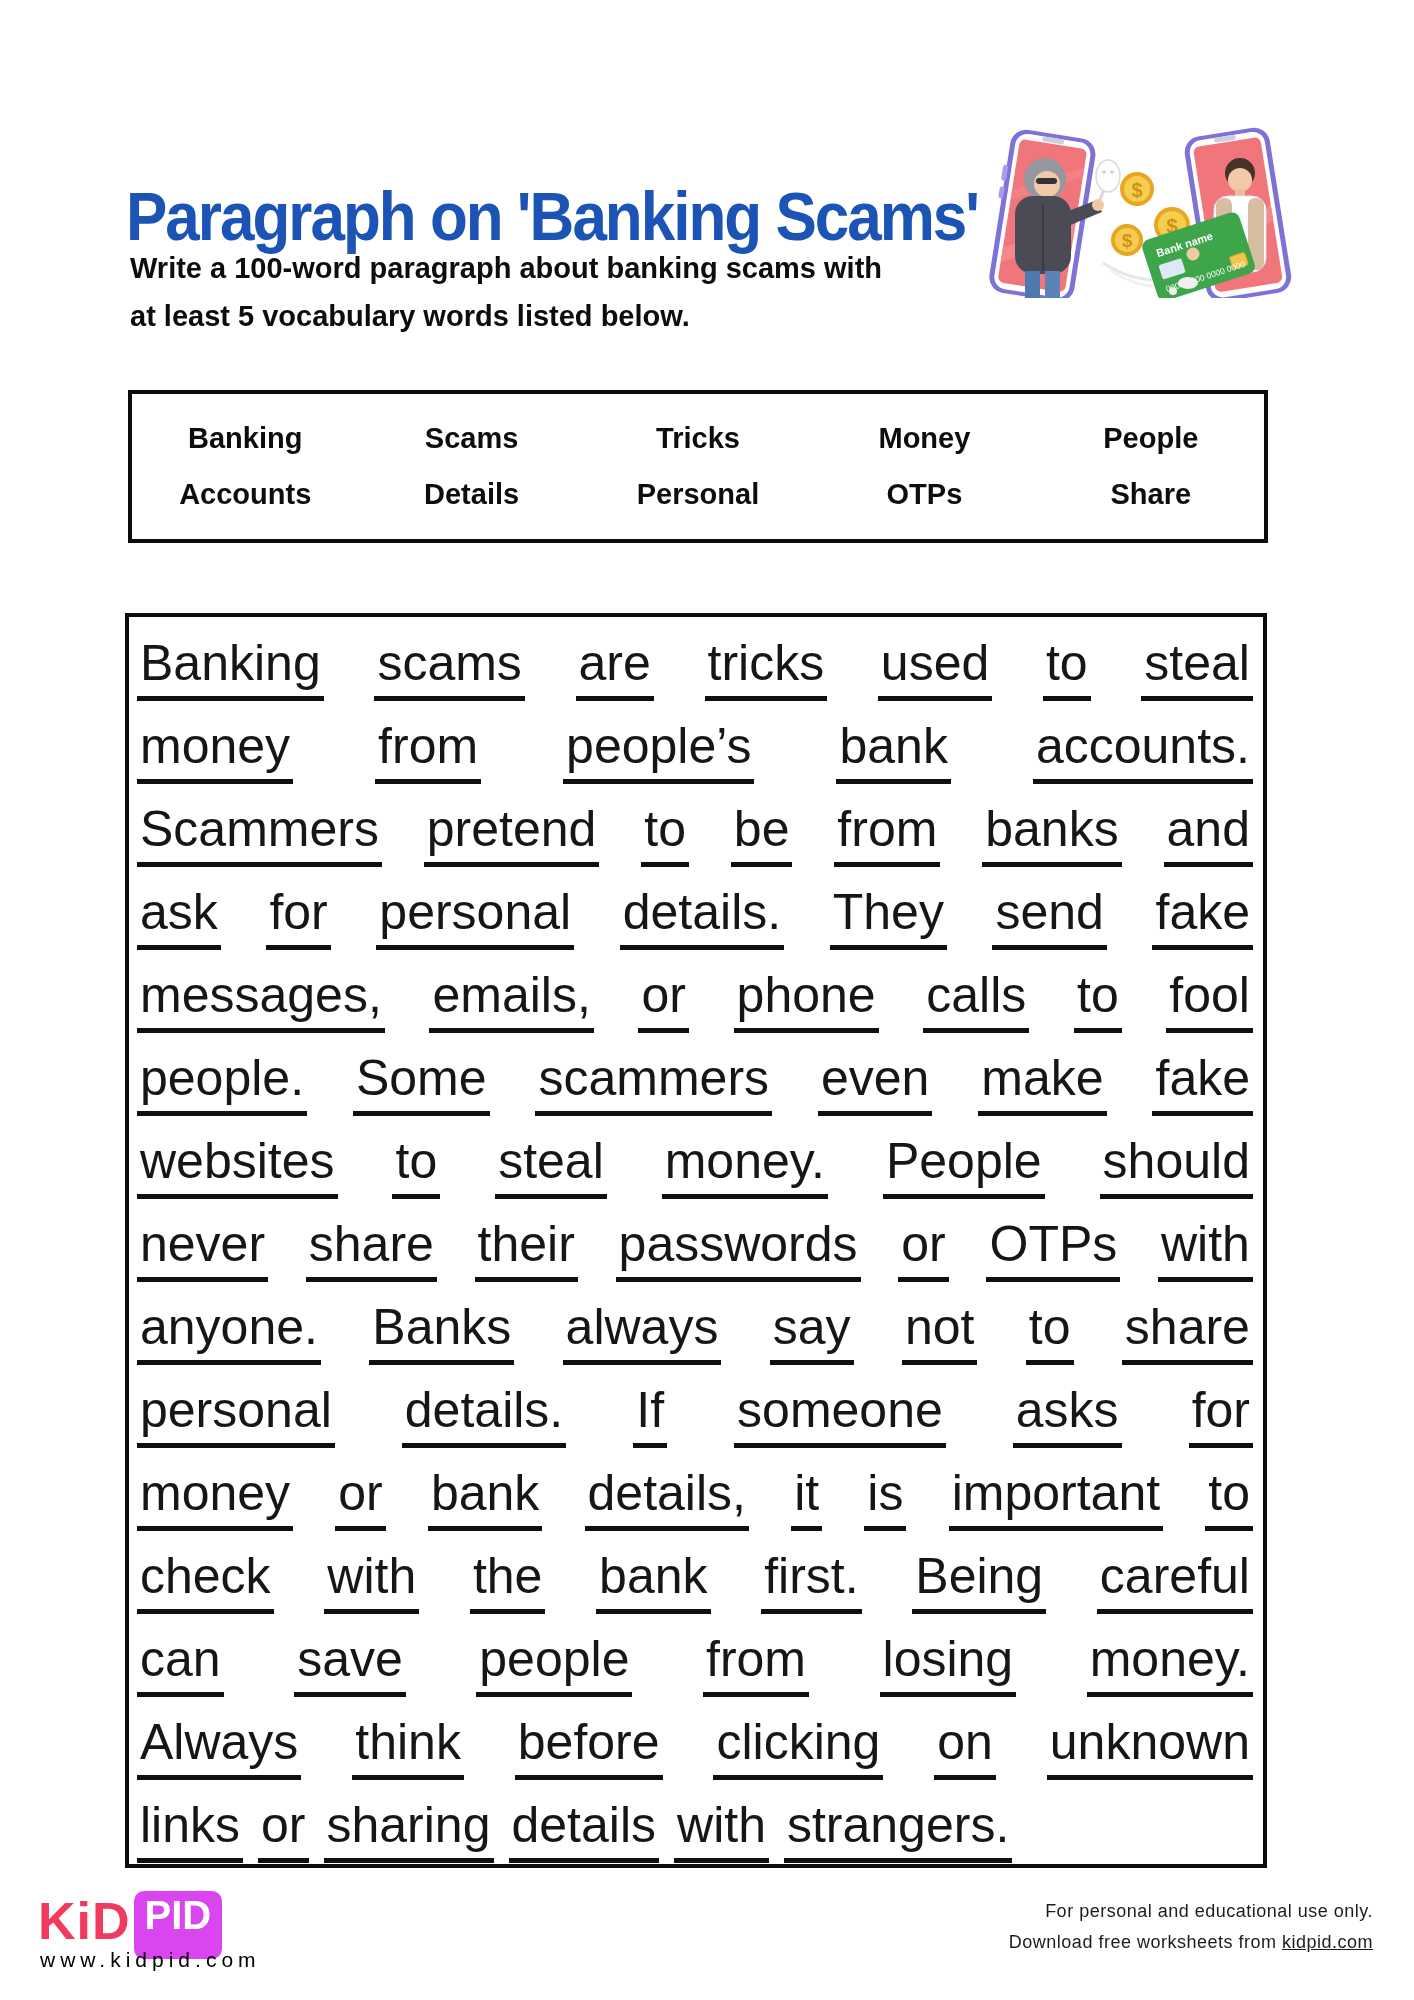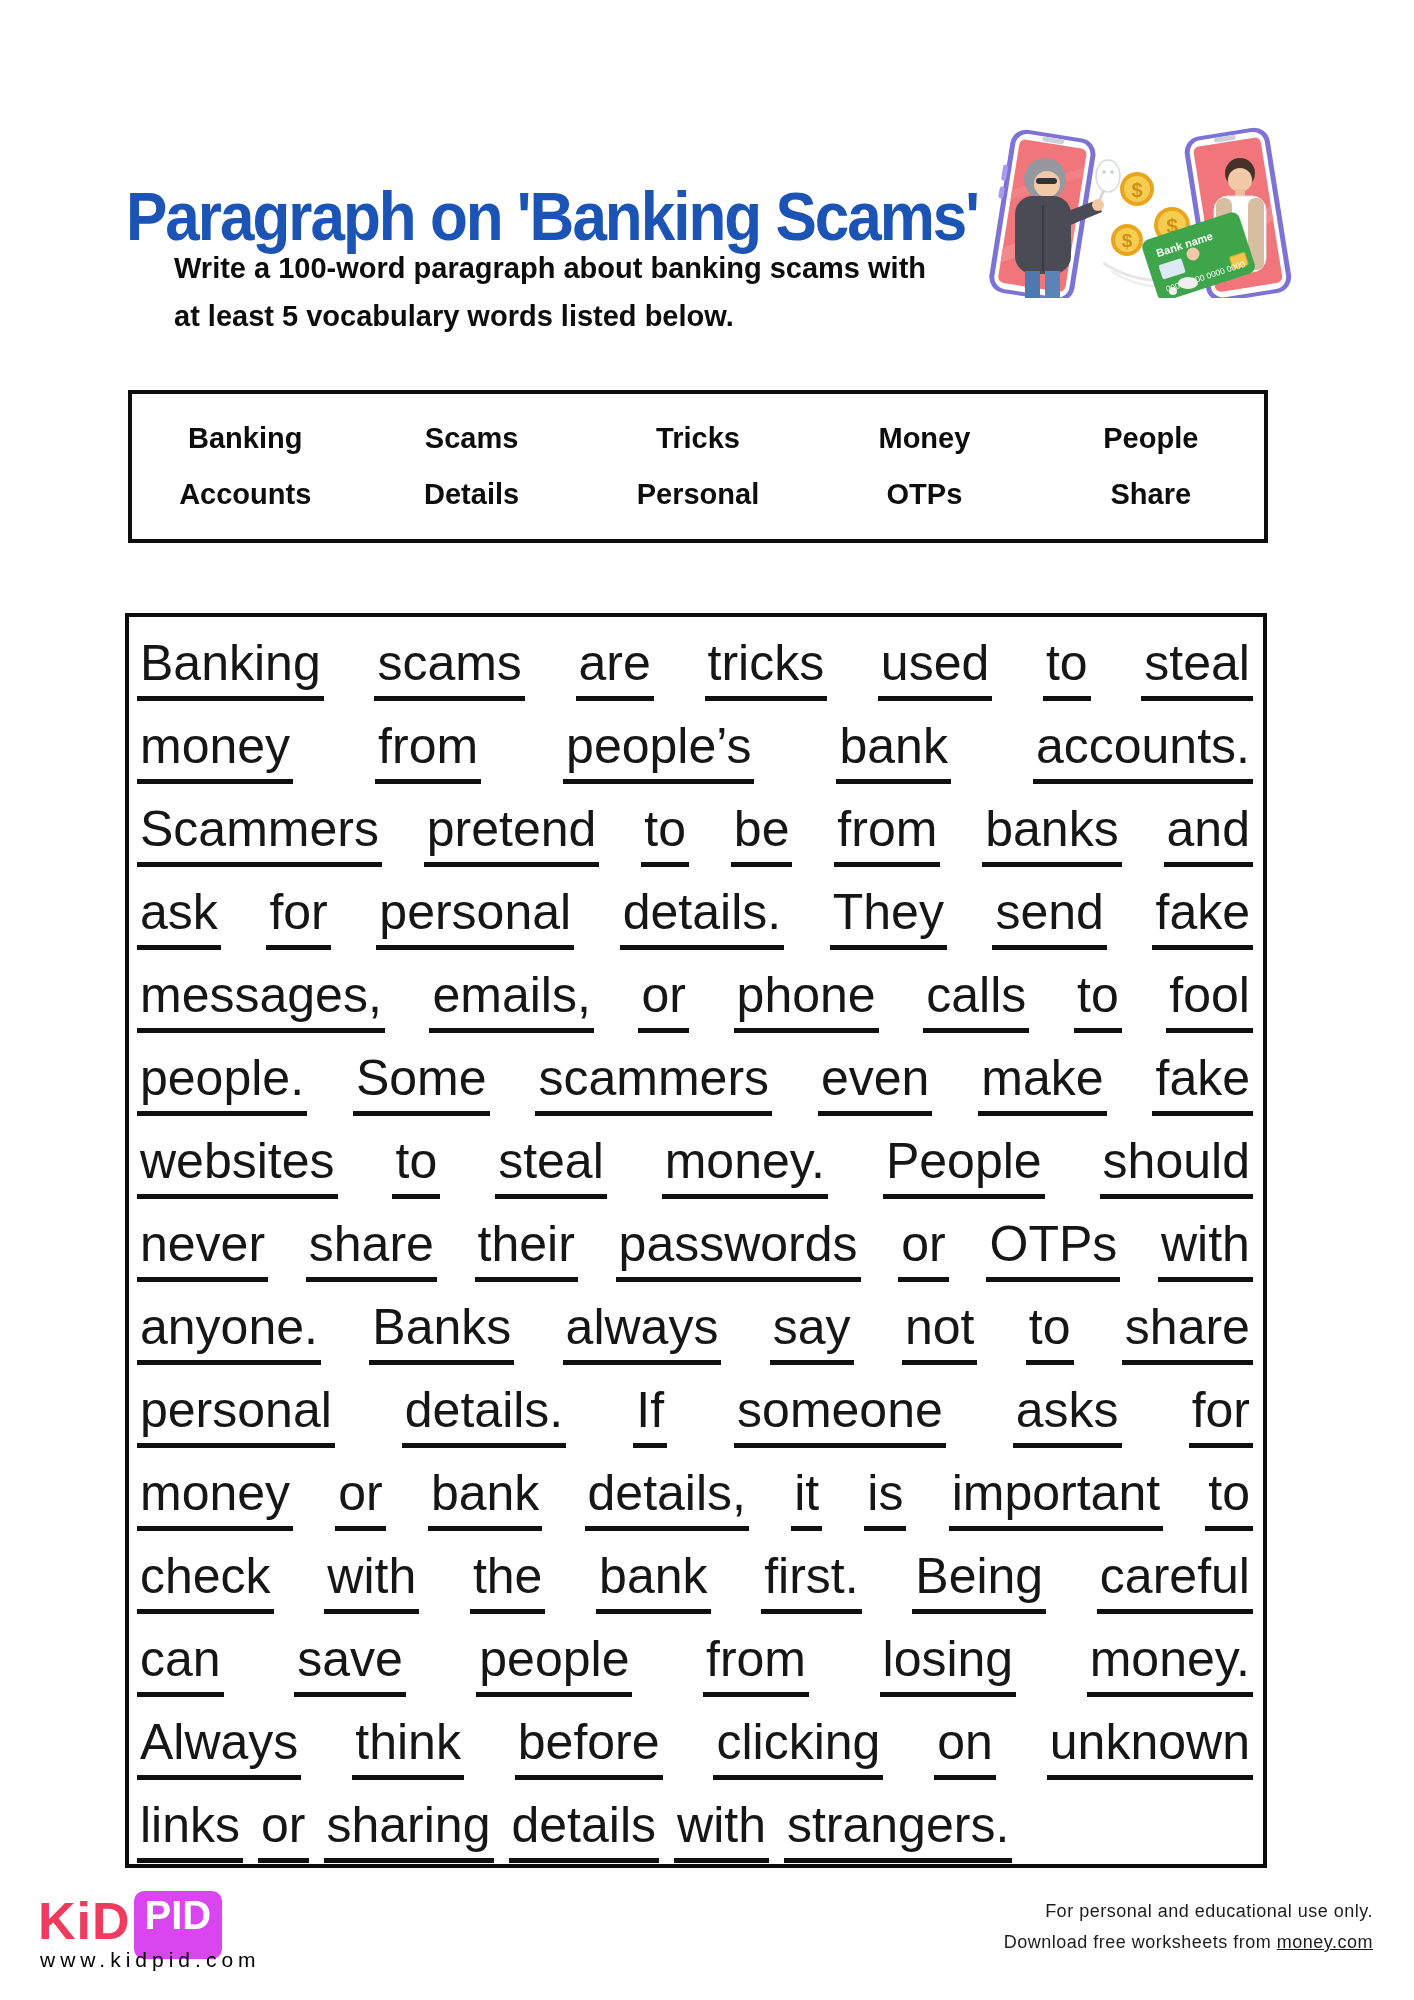--- a/index.html
+++ b/index.html
@@ -15,21 +15,21 @@
   .page-title {
     position:absolute; left:126px; top:176px;
     font-size:62px; font-weight:700; letter-spacing:-2px;
     color:#1B54B4;
     transform:scaleY(1.12); transform-origin:top left;
     white-space:nowrap;
   }
   .page-subtitle {
     position:absolute; left:130px; top:244px;
     font-size:29px; font-weight:700; line-height:48px;
-    color:#0d0d0d; white-space:nowrap;margin-left:44px;
+    color:#0d0d0d; white-space:nowrap;
   }
   
   .illustration {
     position:absolute; left:985px; top:103px; width:310px; height:195px;
   }
   
   .vocab-box {
     position:absolute; left:128px; top:390px; width:1140px; height:153px;
     border:4px solid #0d0d0d; box-sizing:border-box;
     display:flex; flex-direction:column; justify-content:space-evenly;
@@ -312,14 +312,14 @@
 </div>
 
 <div class="logo">
   <span class="logo-kid">KiD</span>
   <span class="logo-pid">PID</span>
 </div>
 <div class="logo-site">www.kidpid.com</div>
 
 <div class="usage-note">
   <div>For personal and educational use only.</div>
-  <div><span>Download free worksheets from </span><span class="usage-link">money.com</span></div>
+  <div><span>Download free worksheets from </span><span class="usage-link">kidpid.com</span></div>
 </div>
 
 </body></html>

